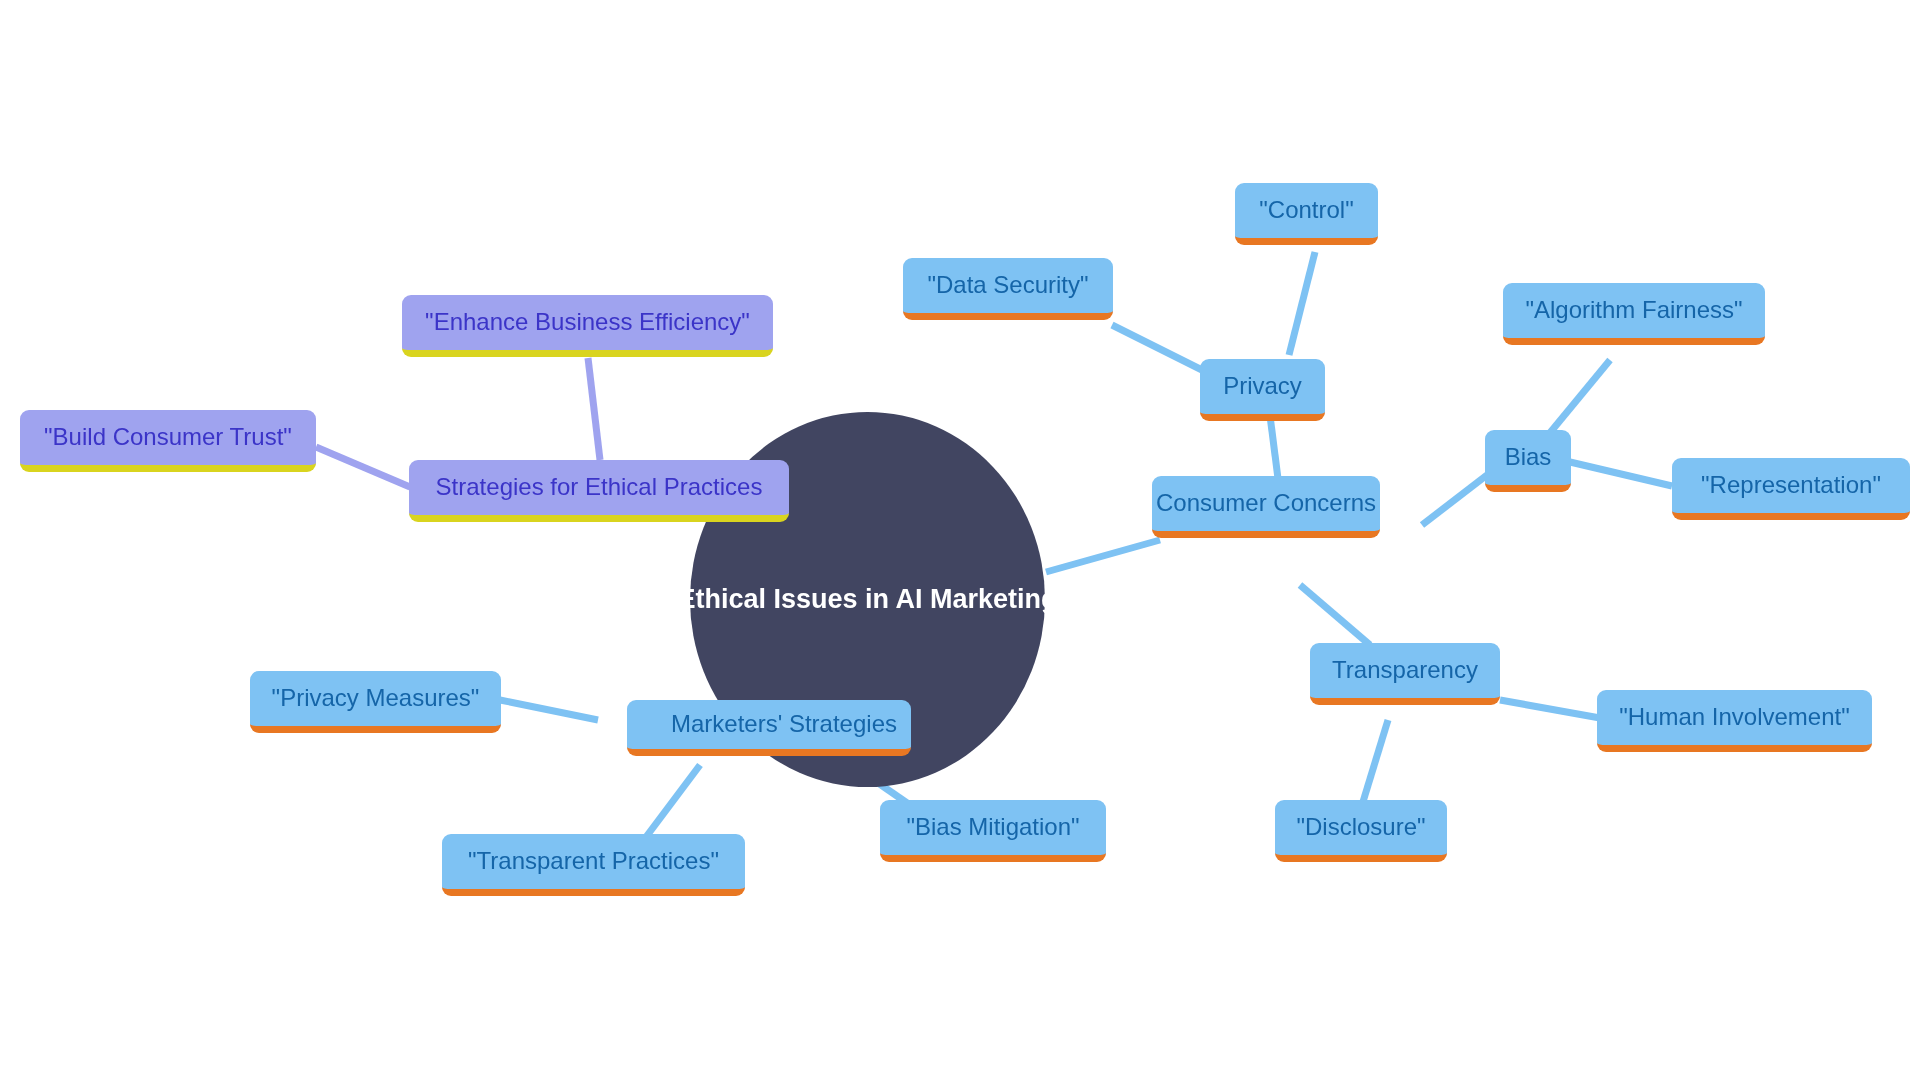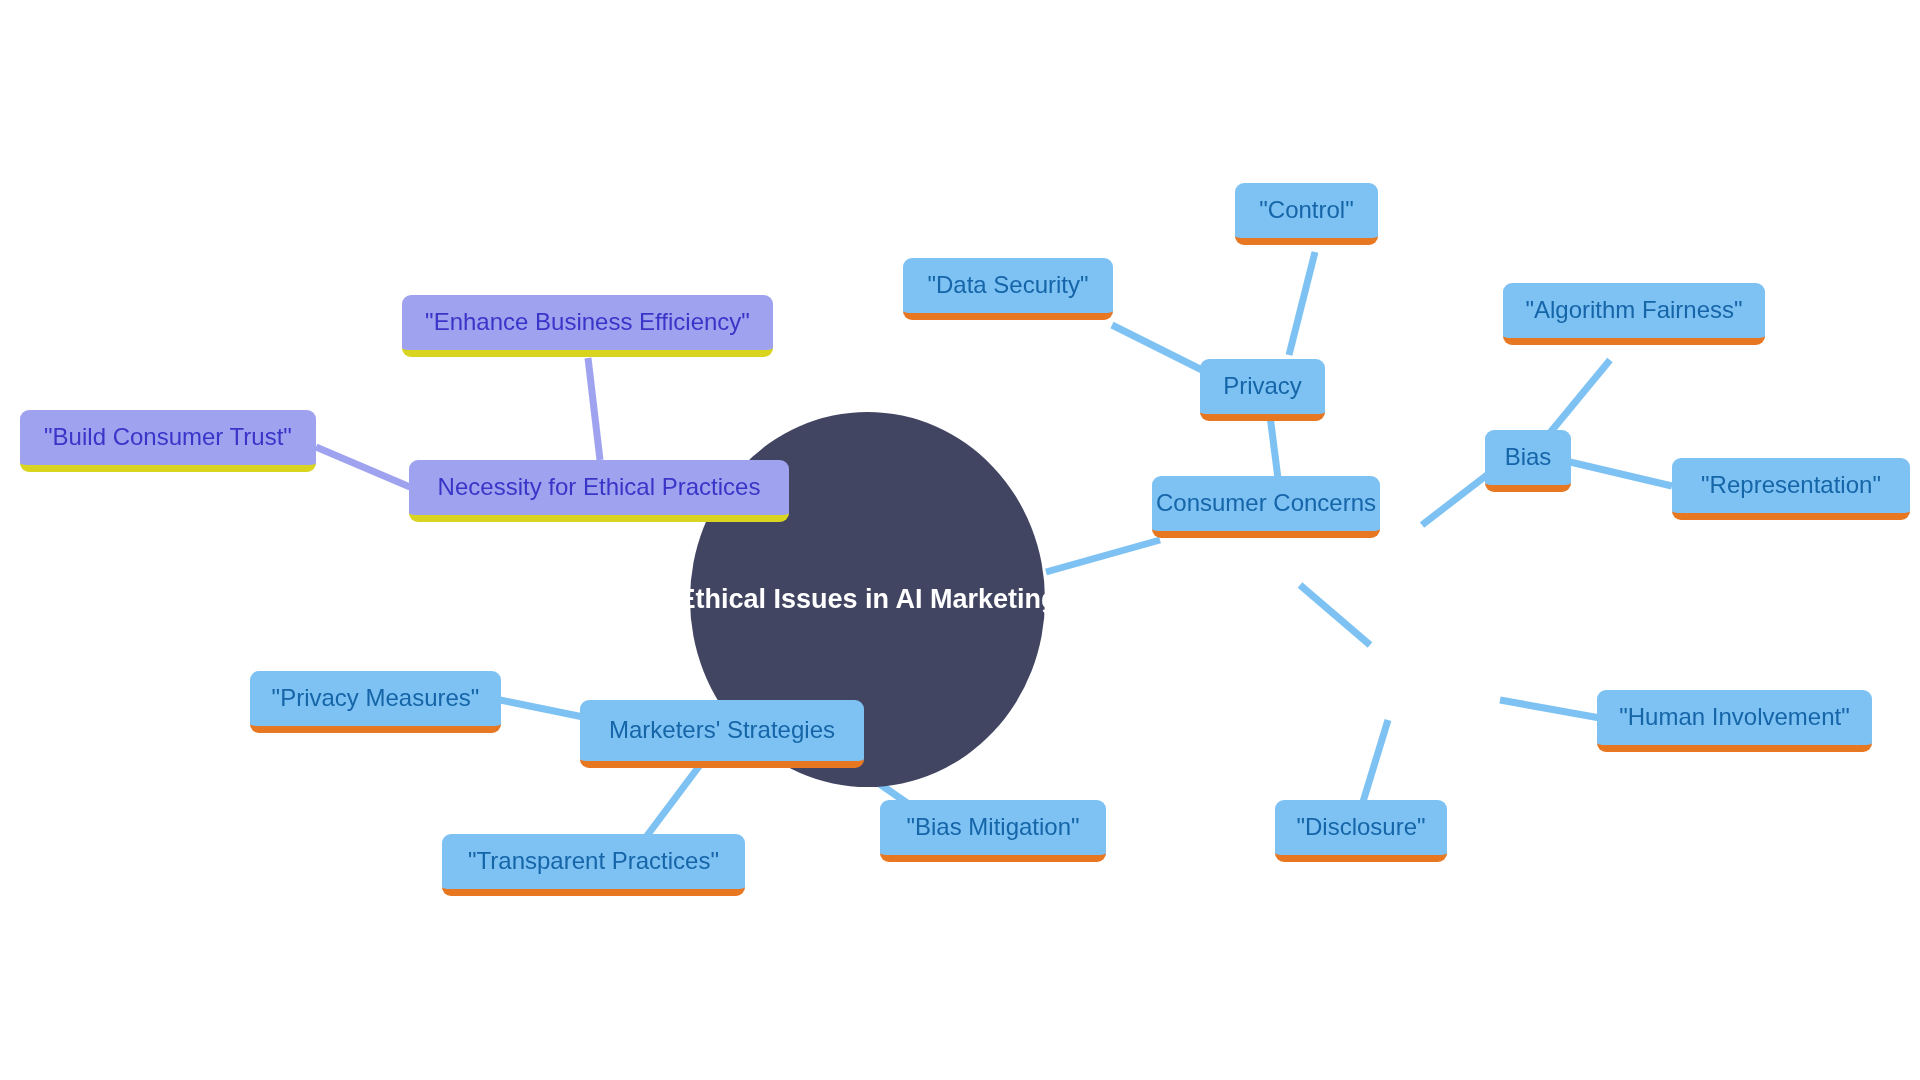--- a/index.html
+++ b/index.html
@@ -108,21 +108,21 @@
     <line x1="700" y1="765" x2="640" y2="845" stroke="#7ec2f3" stroke-width="7"></line>
 
     <line x1="845" y1="760" x2="910" y2="805" stroke="#7ec2f3" stroke-width="7"></line>
   </svg>
 
   <div class="node root" style="left:690px; top:412px; width:355px; height:375px;font-weight:bold;">
     <span class="label">Ethical Issues in AI Marketing</span>
   </div>
 
   <div class="node purple" style="left:409px; top:460px; width:380px; height:62px;">
-    <span class="label">Necessity for Ethical Practices</span>
+    <span class="label">Strategies for Ethical Practices</span>
   </div>
 
   <div class="node purple" style="left:20px; top:410px; width:296px; height:62px;">
     <span class="label">"Build Consumer Trust"</span>
   </div>
 
   <div class="node purple" style="left:402px; top:295px; width:371px; height:62px;">
     <span class="label">"Enhance Business Efficiency"</span>
   </div>
 
@@ -147,30 +147,33 @@
   </div>
 
   <div class="node blue" style="left:1503px; top:283px; width:262px; height:62px;">
     <span class="label">"Algorithm Fairness"</span>
   </div>
 
   <div class="node blue" style="left:1672px; top:458px; width:238px; height:62px;">
     <span class="label">"Representation"</span>
   </div>
 
+  <div class="node blue" style="left:1310px; top:643px; width:190px; height:62px;">
+    <span class="label">Transparency</span>
+  </div>
 
   <div class="node blue" style="left:1597px; top:690px; width:275px; height:62px;">
     <span class="label">"Human Involvement"</span>
   </div>
 
   <div class="node blue" style="left:1275px; top:800px; width:172px; height:62px;">
     <span class="label">"Disclosure"</span>
   </div>
 
-  <div class="node blue" style="left:580px; top:700px; width:284px; height:68px;">
+  <div class="node blue" style="left:627px; top:700px; width:284px; height:56px;justify-content:flex-end;">
     <span class="label">Marketers' Strategies</span>
   </div>
 
   <div class="node blue" style="left:250px; top:671px; width:251px; height:62px;">
     <span class="label">"Privacy Measures"</span>
   </div>
 
   <div class="node blue" style="left:442px; top:834px; width:303px; height:62px;">
     <span class="label">"Transparent Practices"</span>
   </div>

